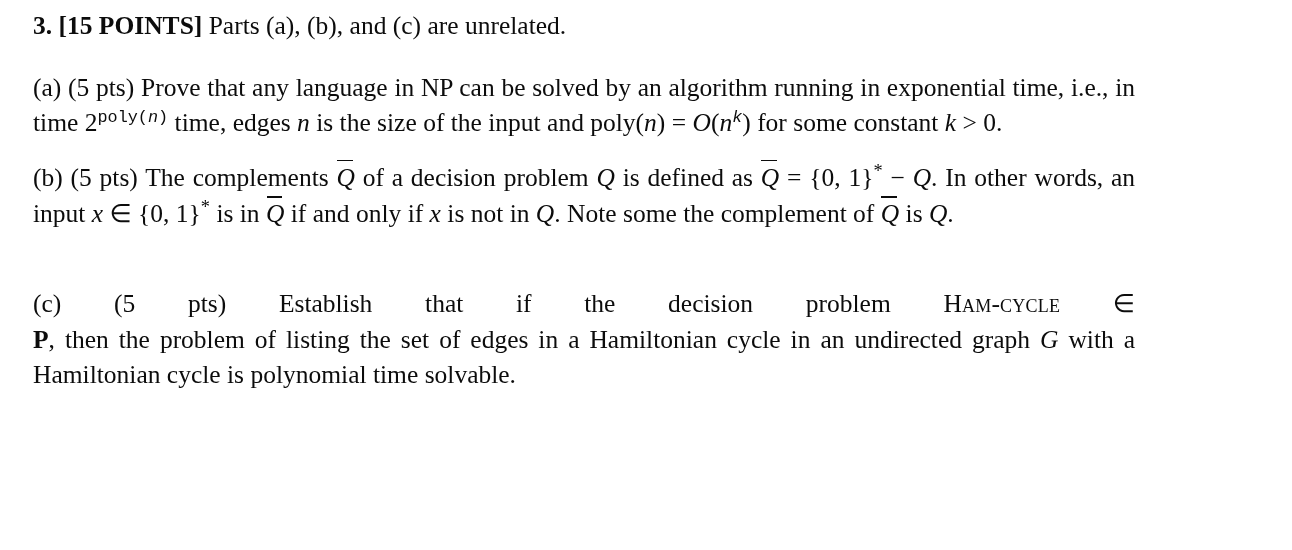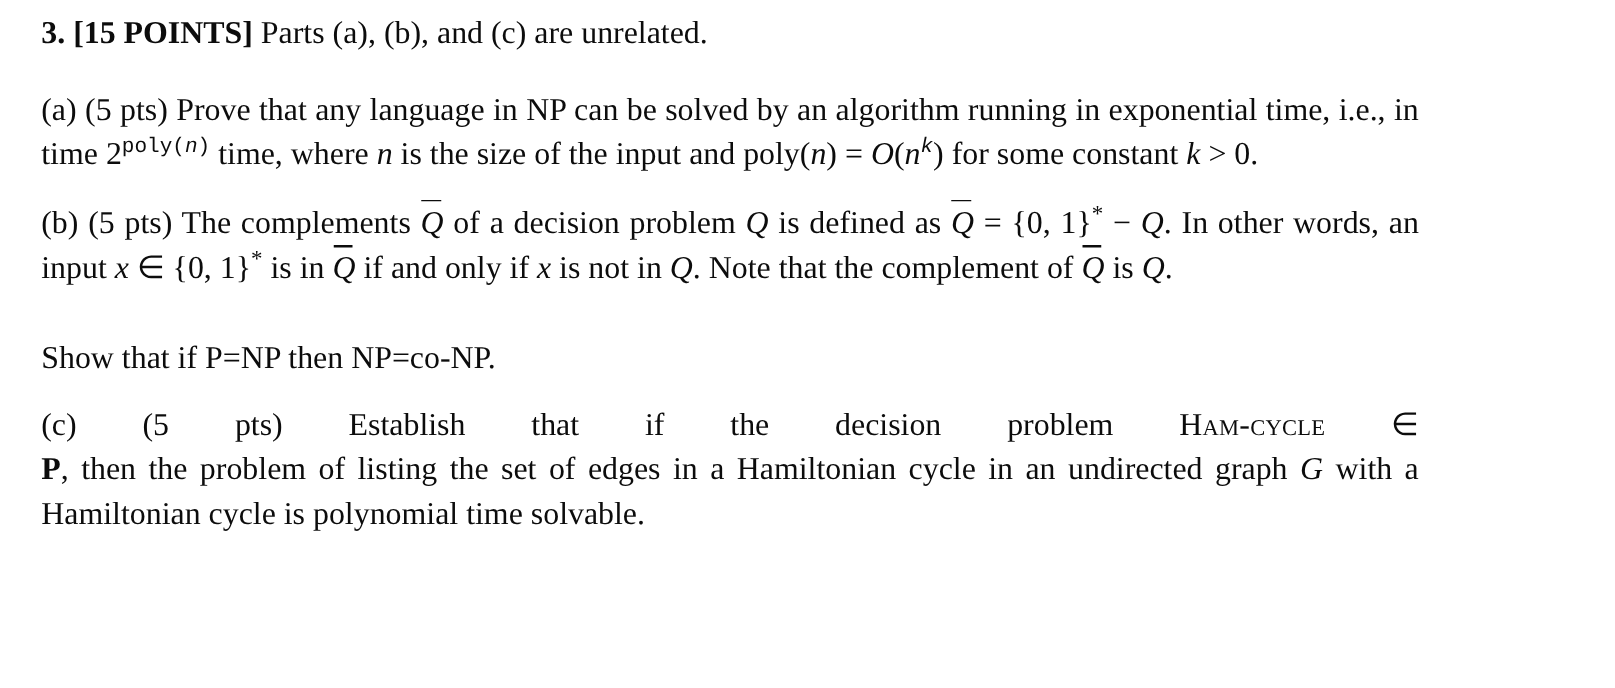--- a/index.html
+++ b/index.html
@@ -89,21 +89,21 @@
       <span>Parts (a), (b), and (c) are unrelated.</span>
     </p>
 
     <div class="gap-title"></div>
 
     <p class="para">
       <span>(a)</span>
       <span>(5 pts)</span>
       <span>Prove that any language in NP can be solved by an algorithm running in exponential time, i.e., in time</span>
       <span class="nowrap"><span class="num">2</span><sup class="exp"><span>poly</span><span>(</span><span class="it">n</span><span>)</span></sup></span>
-      <span>time, where</span>
+      <span>time, edges</span>
       <span class="it">n</span>
       <span>is the size of the input and poly(</span><span class="it">n</span><span>) =</span>
       <span class="nowrap"><span class="it">O</span><span>(</span><span class="it">n</span><sup class="exp it">k</sup><span>)</span></span>
       <span>for some constant</span>
       <span class="it">k</span>
       <span>&gt; 0.</span>
     </p>
 
     <div class="gap-para"></div>
 
@@ -122,32 +122,31 @@
       <span class="nowrap"><span class="it">Q</span><span>.</span></span>
       <span>In other words, an input</span>
       <span class="it">x</span>
       <span class="op">∈</span>
       <span class="nowrap"><span>{0, 1}</span><sup class="star">*</sup></span>
       <span>is in</span>
       <span class="ovl">Q</span>
       <span>if and only if</span>
       <span class="it">x</span>
       <span>is not in</span>
-      <span class="nowrap"><span class="it">Q</span><span>. Note that the complement of</span></span>
+      <span class="nowrap"><span class="it">Q</span><span>. Note some the complement of</span></span>
       <span class="ovl">Q</span>
       <span>is</span>
       <span class="nowrap"><span class="it">Q</span><span>.</span></span>
     </p>
 
     <div class="gap-para"></div>
 
 
     <div class="gap-para"></div>
 
-    <p class="para single">Show that if P=NP then NP=co-NP.</p>
 
     <div class="gap-para"></div>
 
     <p class="para">
       <span>(c)</span>
       <span>(5 pts)</span>
       <span>Establish that if the decision problem</span>
       <span class="sc">Ham-cycle</span>
       <span class="op">∈</span>
       <span class="nowrap"><span class="bf">P</span><span>, then the problem of listing the set of edges in a Hamiltonian cycle in an undirected graph</span></span>

